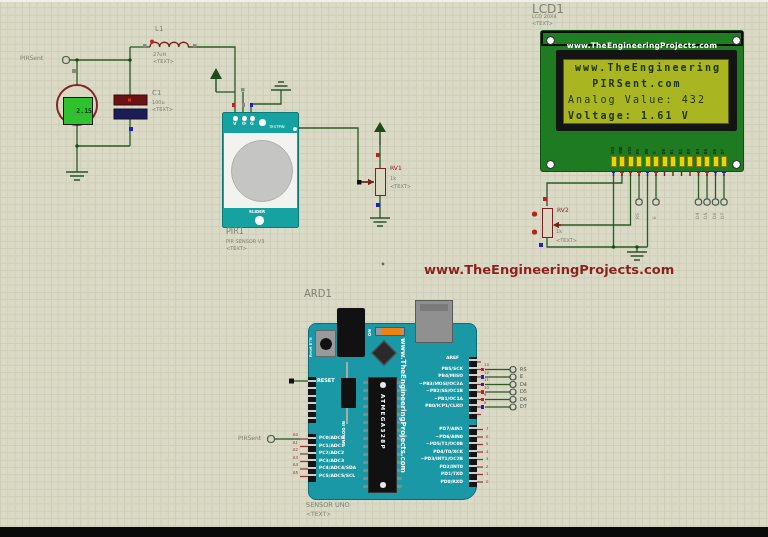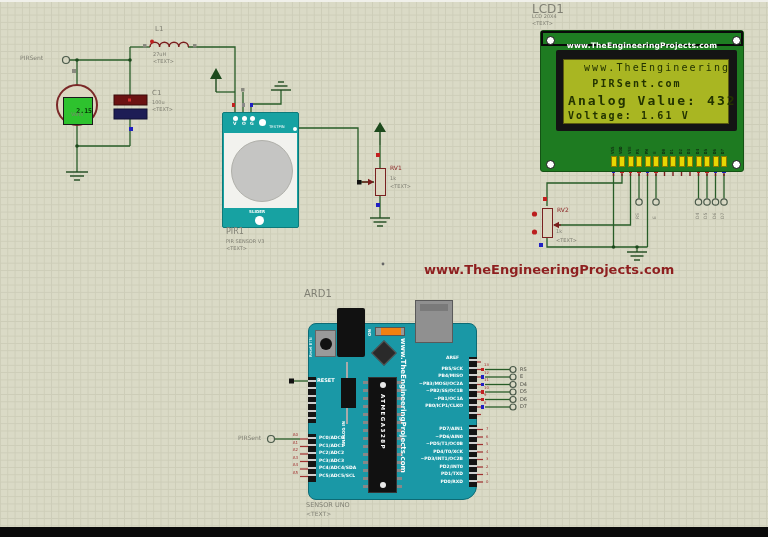--- a/index.html
+++ b/index.html
@@ -275,23 +275,23 @@
   <div style="position:absolute;left:541px;top:31px;width:202px;height:15px;background:#1e7e22;border:2px solid #0a0a0a;box-sizing:border-box;text-align:center">
     <span class="w" style="font-size:7.5px;font-weight:bold;line-height:11px;letter-spacing:0.2px">www.TheEngineeringProjects.com</span>
   </div>
   <div style="position:absolute;left:545.5px;top:35.5px;width:7px;height:7px;border-radius:50%;background:#fff;border:1px solid #111"></div>
   <div style="position:absolute;left:731.5px;top:35.5px;width:7px;height:7px;border-radius:50%;background:#fff;border:1px solid #111"></div>
   <div style="position:absolute;left:545.5px;top:159.5px;width:7px;height:7px;border-radius:50%;background:#fff;border:1px solid #111"></div>
   <div style="position:absolute;left:731.5px;top:159.5px;width:7px;height:7px;border-radius:50%;background:#fff;border:1px solid #111"></div>
 
   <div style="position:absolute;left:556px;top:50px;width:181px;height:81px;background:#141414;border-radius:2px"></div>
   <div style="position:absolute;left:563px;top:59px;width:166px;height:65px;background:#a9b622;border:1px solid #5a5a10;box-sizing:border-box">
-    <div class="t mono" style="left:20px;top:2px;font-size:10px;font-weight:normal;letter-spacing:2.1px;color:#233300;white-space:pre">www.TheEngineering</div>
+    <div class="t mono" style="left:11px;top:2px;font-size:10px;font-weight:bold;letter-spacing:2.1px;color:#233300;white-space:pre">www.TheEngineering</div>
     <div class="t mono" style="left:4px;top:18px;font-size:10px;font-weight:bold;letter-spacing:2.1px;color:#233300;white-space:pre">   PIRSent.com</div>
-    <div class="t mono" style="left:4px;top:34px;font-size:13px;font-weight:bold;letter-spacing:2.1px;color:#233300;white-space:pre">Analog Value: 432</div>
+    <div class="t mono" style="left:4px;top:34px;font-size:10px;font-weight:normal;letter-spacing:2.1px;color:#233300;white-space:pre">Analog Value: 432</div>
     <div class="t mono" style="left:4px;top:50px;font-size:10px;font-weight:bold;letter-spacing:2.1px;color:#233300;white-space:pre">Voltage: 1.61 V</div>
   </div>
 
   <div class="pad" style="left:610.5px;top:156px"></div>
   <div class="pad" style="left:619px;top:156px"></div>
   <div class="pad" style="left:627.5px;top:156px"></div>
   <div class="pad" style="left:636px;top:156px"></div>
   <div class="pad" style="left:644.5px;top:156px"></div>
   <div class="pad" style="left:653px;top:156px"></div>
   <div class="pad" style="left:661.5px;top:156px"></div>

